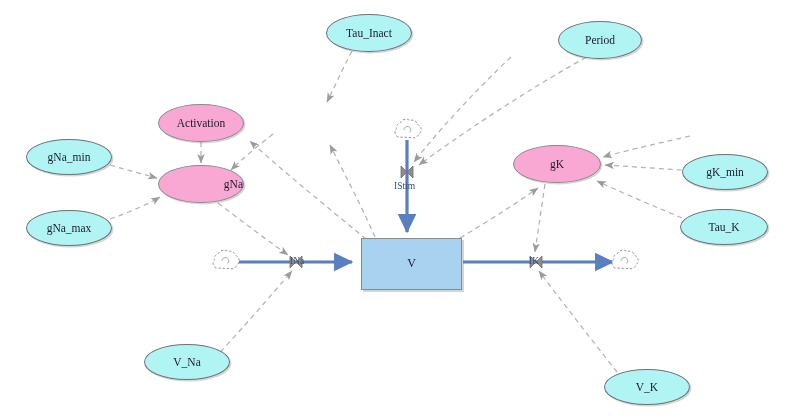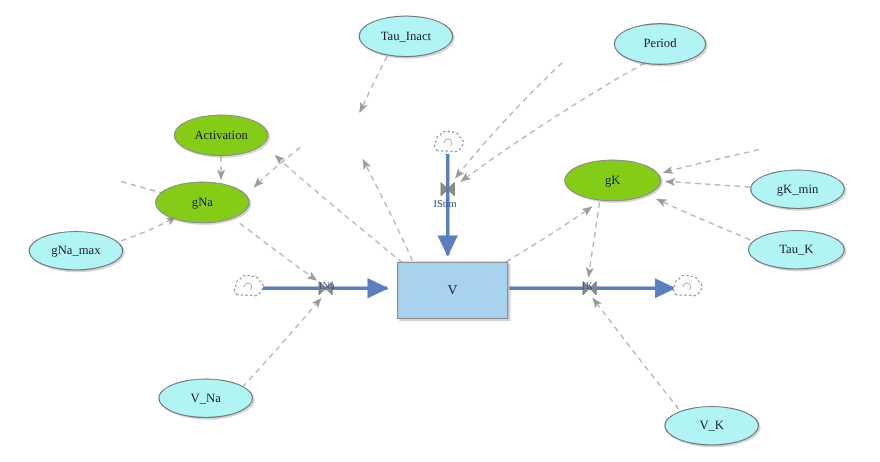--- a/index.html
+++ b/index.html
@@ -38,21 +38,21 @@
   }
   .node.aux {
     border: 1.3px solid #6d7278;
     border-radius: 50%;
     background: #b0f4f4;
     box-shadow: 1.5px 1.5px 0 rgba(120,120,125,0.30);
   }
   .node.conv {
     border: 1.3px solid #8a8a8f;
     border-radius: 50%;
-    background: #84cc16;
+    background: #f9a8d4;
     box-shadow: 1.5px 1.5px 0 rgba(120,120,125,0.30);
   }
   .node.stock {
     border: 1.3px solid #8a8a8f;
     background: #a8d2f0;
     box-shadow: 2px 2px 0 rgba(120,120,125,0.32);
     font-size: 12px;
   }
   .flow-label {
     position: absolute;
@@ -149,32 +149,35 @@
     </g>
   </svg>
 
   <div class="node stock" style="left:361px; top:238px; width:101px; height:52px;">
     <span>V</span>
   </div>
 
   <div class="node conv" style="left:158px; top:104px; width:86px; height:38px;">
     <span>Activation</span>
   </div>
-  <div class="node conv" style="left:141px; top:165px; width:86px; height:38px;">
+  <div class="node conv" style="left:158px; top:165px; width:86px; height:38px;justify-content:flex-end;">
     <span>gNa</span>
   </div>
   <div class="node conv" style="left:513px; top:145px; width:88px; height:38px;">
     <span>gK</span>
   </div>
 
   <div class="node aux" style="left:326px; top:14px; width:86px; height:38px;">
     <span>Tau_Inact</span>
   </div>
   <div class="node aux" style="left:558px; top:21px; width:84px; height:38px;">
     <span>Period</span>
+  </div>
+  <div class="node aux" style="left:26px; top:139px; width:86px; height:36px;">
+    <span>gNa_min</span>
   </div>
   <div class="node aux" style="left:26px; top:210px; width:86px; height:36px;">
     <span>gNa_max</span>
   </div>
   <div class="node aux" style="left:682px; top:154px; width:86px; height:36px;">
     <span>gK_min</span>
   </div>
   <div class="node aux" style="left:680px; top:209px; width:88px; height:36px;">
     <span>Tau_K</span>
   </div>

